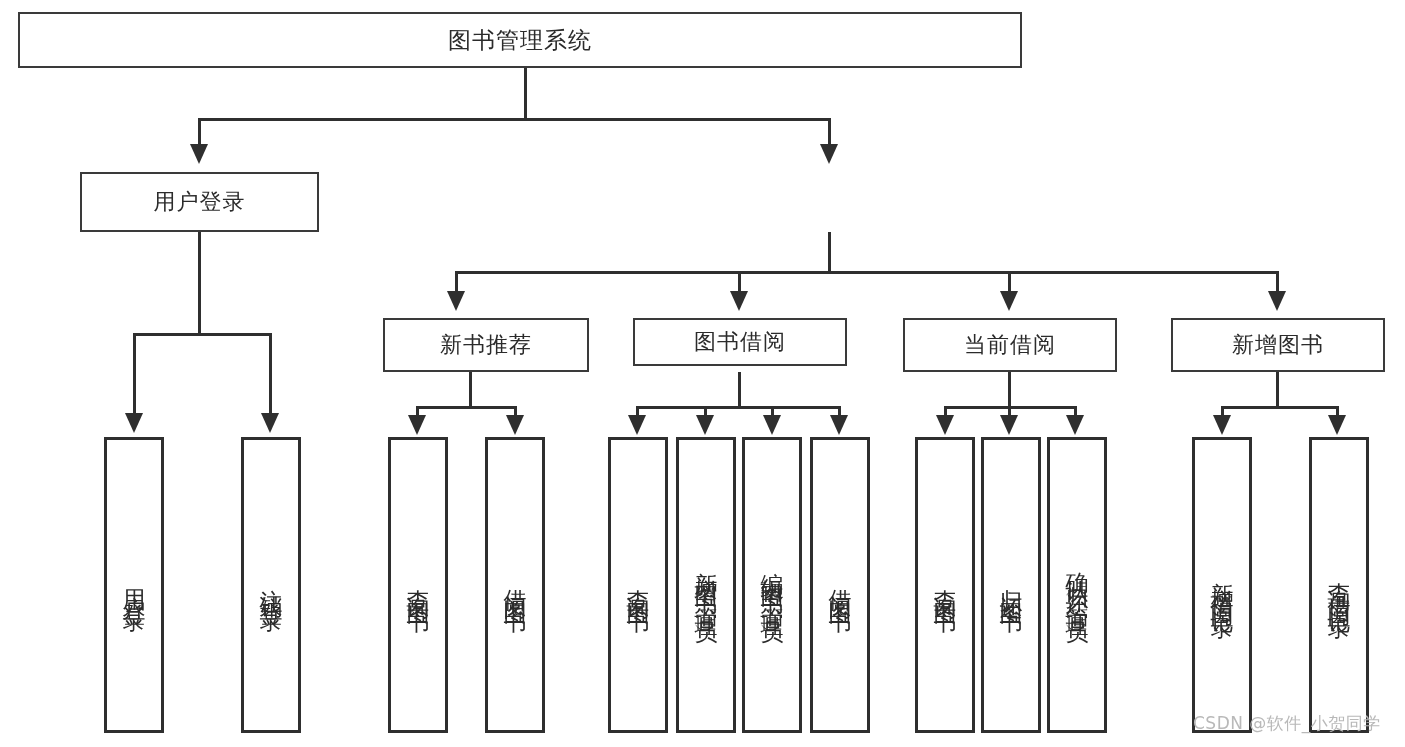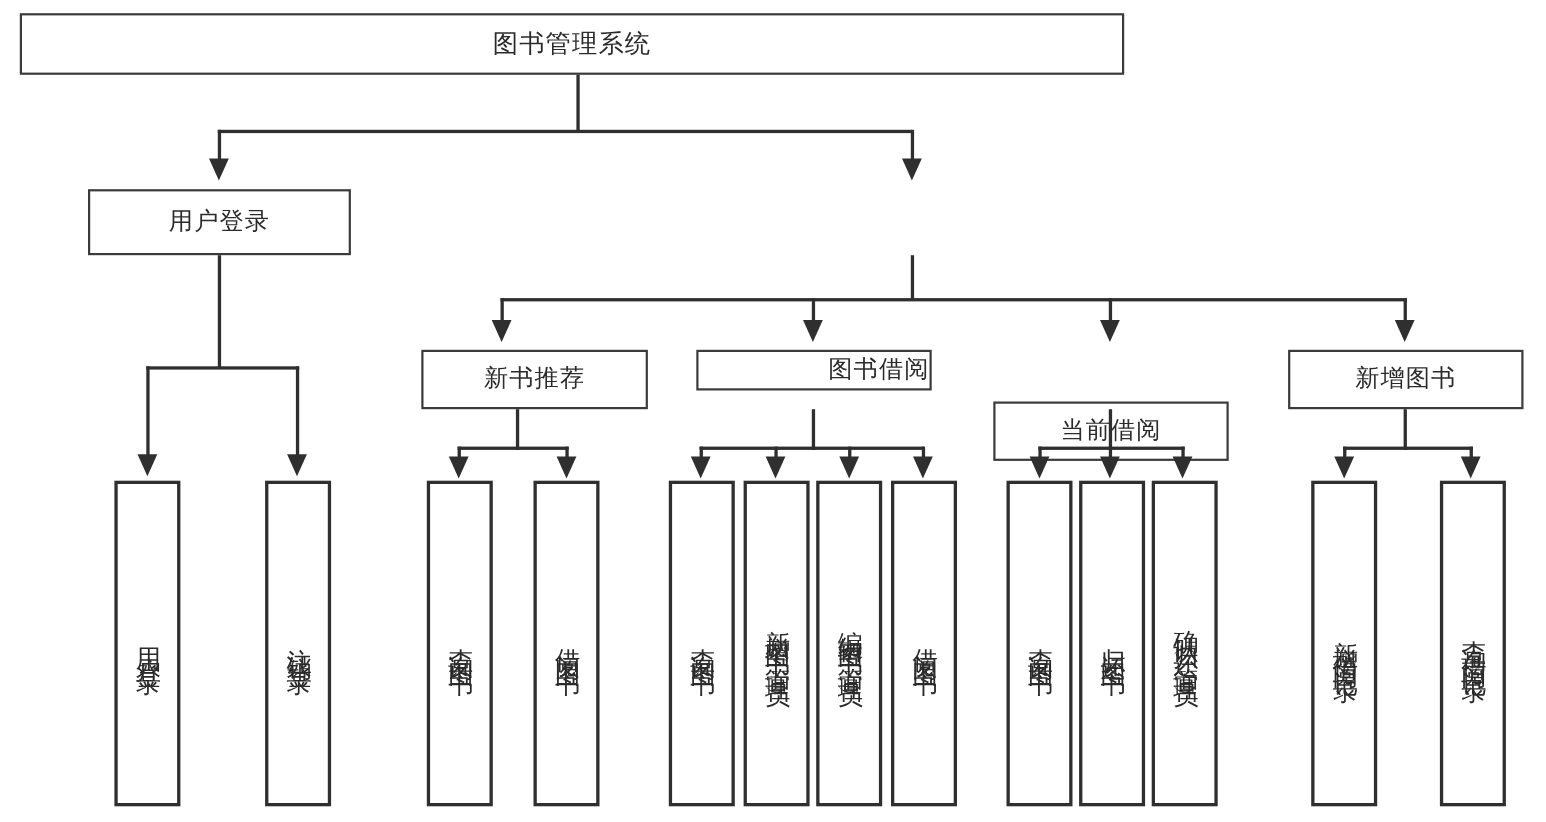--- a/index.html
+++ b/index.html
@@ -97,24 +97,24 @@
   <div class="vline" style="left:738px; top:271px; width:3px; height:22px;"></div>
   <div class="arrow" style="left:730px; top:291px;"></div>
   <div class="vline" style="left:1008px; top:271px; width:3px; height:22px;"></div>
   <div class="arrow" style="left:1000px; top:291px;"></div>
   <div class="vline" style="left:1276px; top:271px; width:3px; height:22px;"></div>
   <div class="arrow" style="left:1268px; top:291px;"></div>
 
   <div class="box l2" style="left:363px; top:318px; width:206px; height:54px;margin-left:20px;">
     <span class="lbl">新书推荐</span>
   </div>
-  <div class="box l2" style="left:633px; top:318px; width:214px; height:37px;justify-content:flex-end;">
+  <div class="box l2" style="left:633px; top:318px; width:214px; height:48px;">
     <span class="lbl">图书借阅</span>
   </div>
-  <div class="box l2" style="left:903px; top:318px; width:214px; height:54px;margin-top:47px;">
+  <div class="box l2" style="left:903px; top:318px; width:214px; height:54px;">
     <span class="lbl">当前借阅</span>
   </div>
   <div class="box l2" style="left:1171px; top:318px; width:214px; height:54px;">
     <span class="lbl">新增图书</span>
   </div>
 
   <div class="vline" style="left:469px; top:372px; width:3px; height:37px;"></div>
   <div class="hline" style="left:416px; top:406px; width:101px; height:3px;"></div>
   <div class="vline" style="left:416px; top:406px; width:3px; height:11px;"></div>
   <div class="arrow" style="left:408px; top:415px;"></div>
@@ -185,14 +185,15 @@
     <span class="lbl">确认归还（管理员）</span>
   </div>
 
   <div class="box leaf" style="left:1192px; top:437px; width:60px; height:296px;">
     <span class="lbl">新增借阅记录</span>
   </div>
   <div class="box leaf" style="left:1309px; top:437px; width:60px; height:296px;">
     <span class="lbl">查询借阅记录</span>
   </div>
 
+  <div id="watermark">CSDN @软件_小贺同学</div>
 
 </div>
 
 </body></html>

